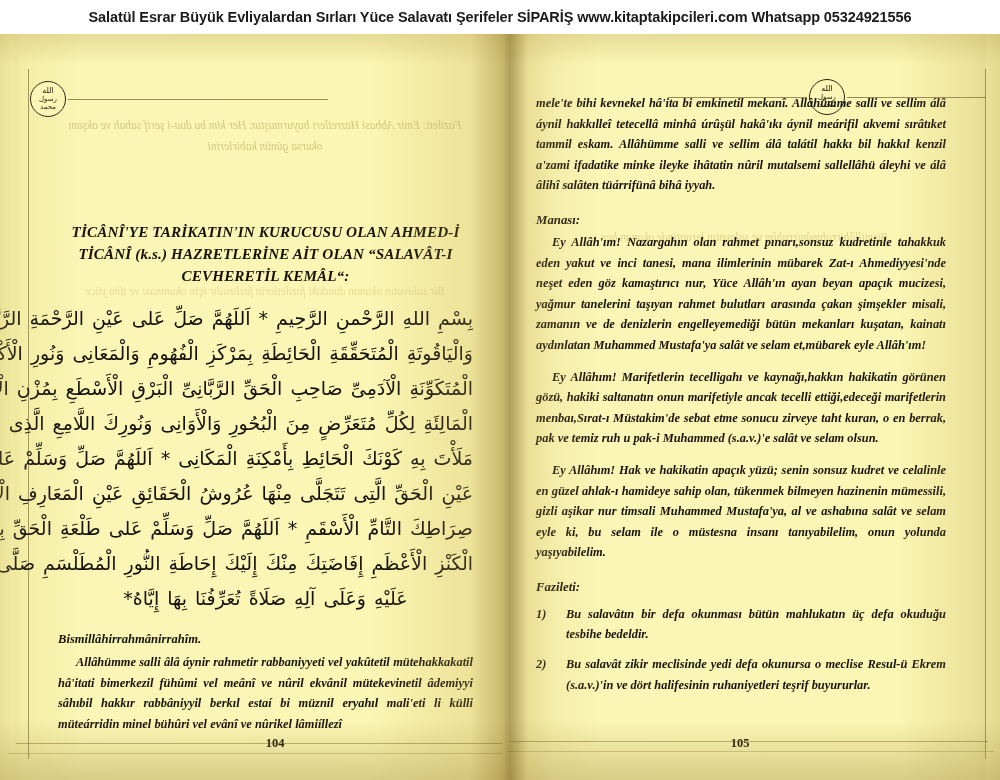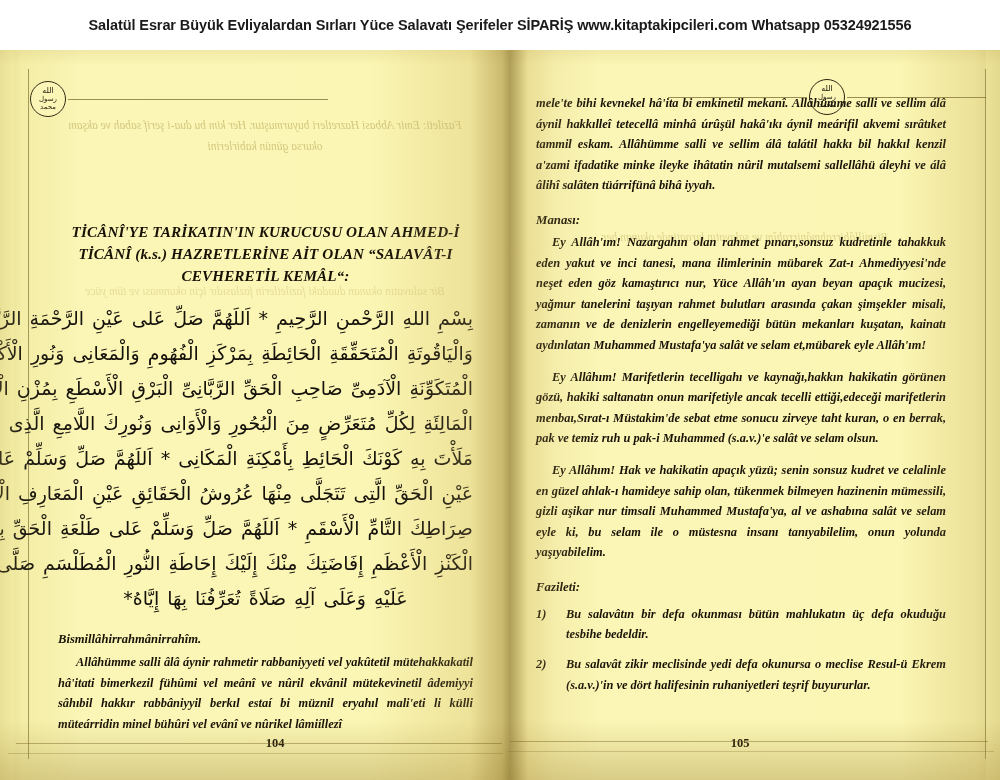--- a/index.html
+++ b/index.html
@@ -13,21 +13,21 @@
     overflow: hidden;
     font-family: "Liberation Serif", serif;
     position: relative;
   }
 
   
   #promo-header {
     position: absolute;
     left: 0; top: 0;
     width: 1000px;
-    height: 50px;
+    height: 34px;
     display: flex;
     align-items: center;
     justify-content: center;
     background: #ffffff;
     z-index: 40;
   }
   #promo-header .promo-text {
     font-family: "Liberation Sans", sans-serif;
     font-size: 14.5px;
     font-weight: 600;

